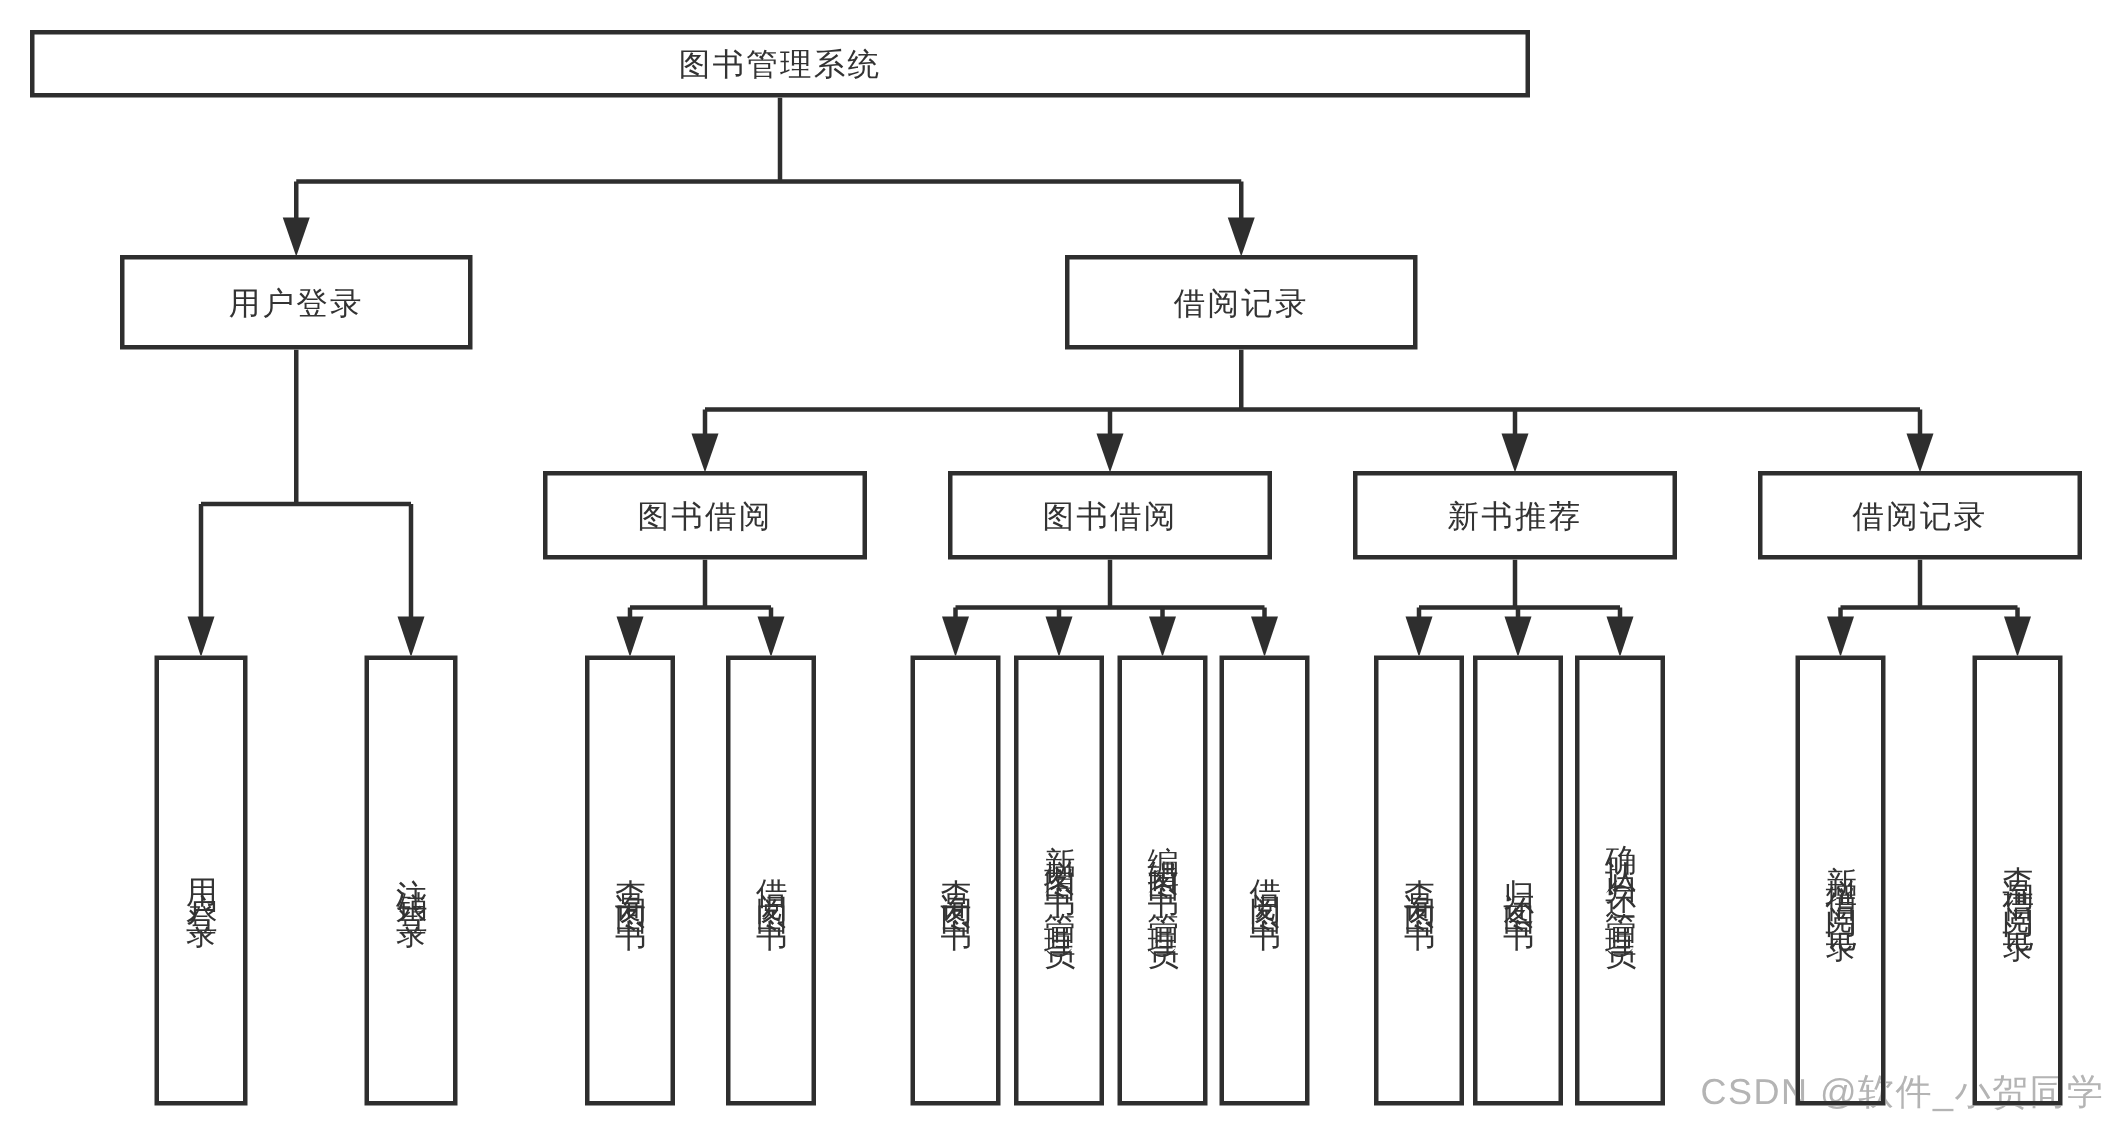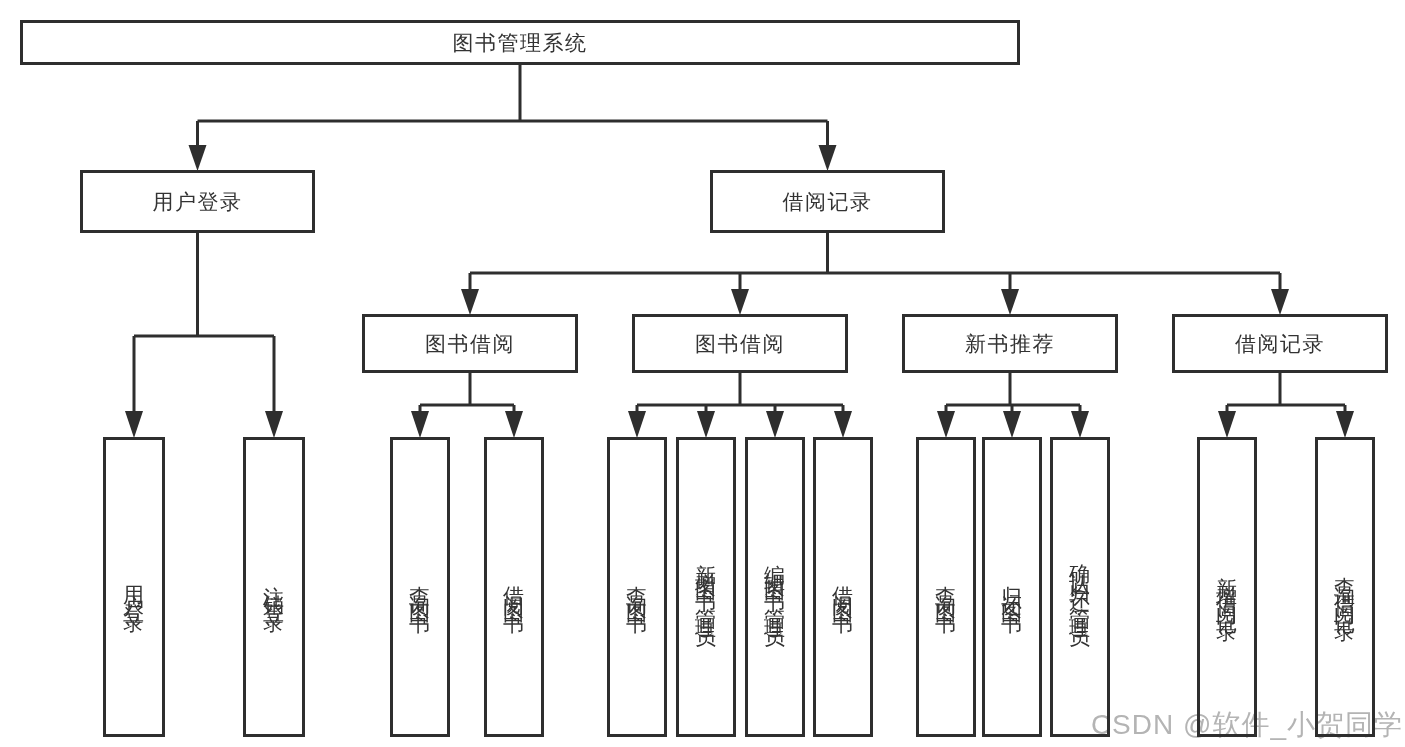--- a/index.html
+++ b/index.html
@@ -37,21 +37,21 @@
     text-orientation: mixed;
     font-size: 21px;
     color: #333333;
     letter-spacing: 9px;
     line-height: 1;
   }
   .watermark {
     position: absolute;
     right: 2px;
     bottom: 3px;
-    font-size: 28px;
+    font-size: 24px;
     color: #b4b4b4;
     letter-spacing: 1px;
     mix-blend-mode: darken;
     white-space: nowrap;
   }
 </style>
 </head>
 <body>
 
 <div id="canvas">

